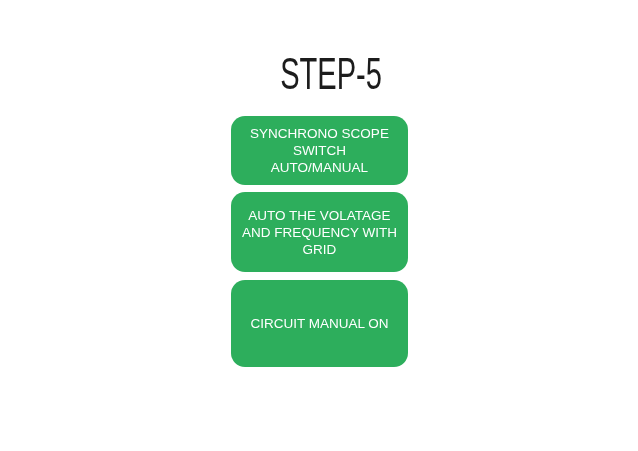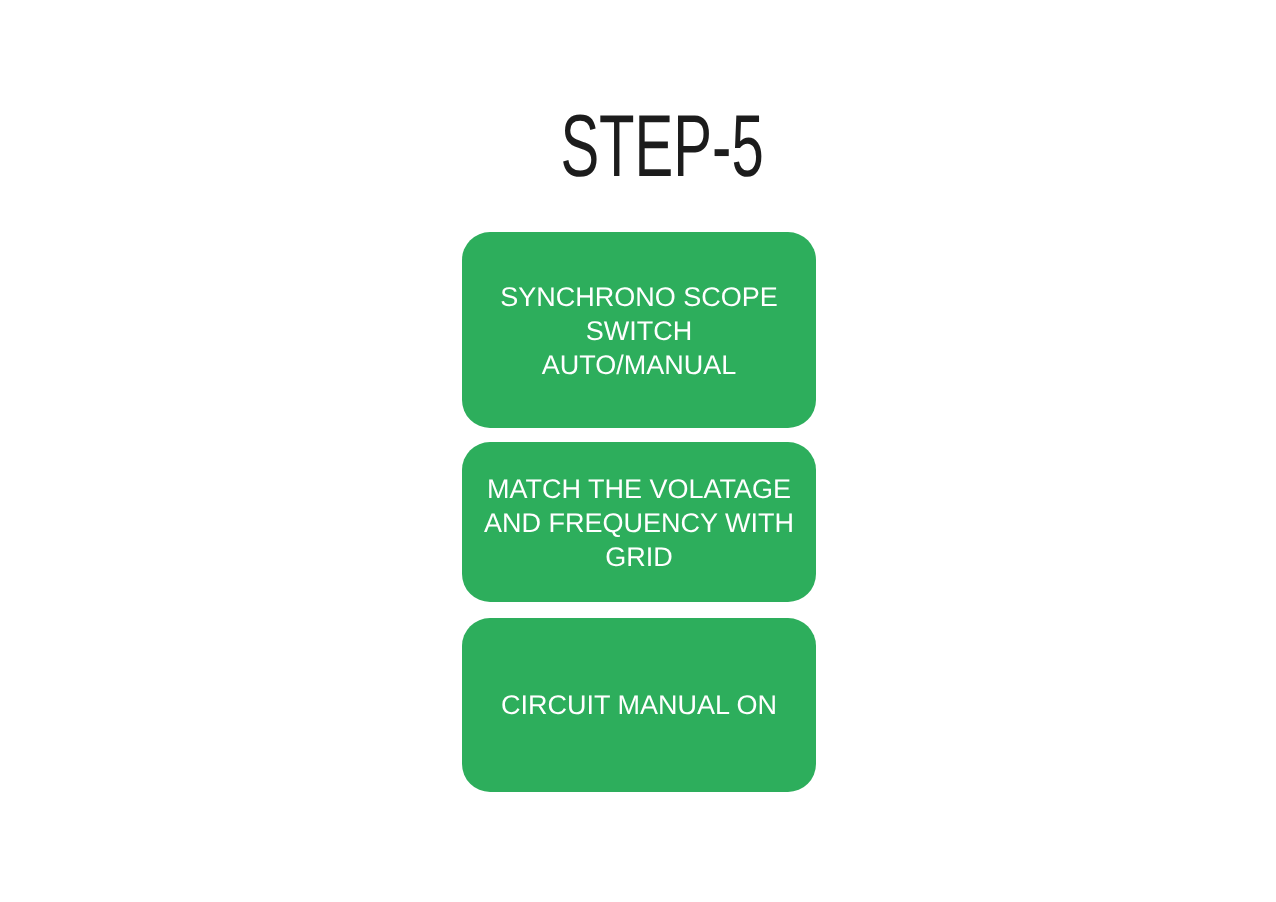--- a/index.html
+++ b/index.html
@@ -53,39 +53,39 @@
     text-align: center;
     box-sizing: border-box;
     padding: 2px 6px;
   }
   .step-label {
     white-space: pre-line;
     font-size: 13.5px;
     line-height: 17px;
     font-weight: 400;
   }
-  .step-1 { height: 98px; margin-bottom: 7px; }
+  .step-1 { height: 69px; margin-bottom: 7px; }
   .step-2 { height: 80px; margin-bottom: 8px; }
   .step-3 { height: 87px; }
 </style>
 </head>
 <body>
 
 <div class="slide">
   <h1 class="title"><span class="title-text">STEP-5</span></h1>
 
   <div class="steps">
     <div class="step-box step-1">
       <span class="step-label">SYNCHRONO SCOPE
 SWITCH
 AUTO/MANUAL</span>
     </div>
 
     <div class="step-box step-2">
-      <span class="step-label">MATCH THE VOLATAGE
+      <span class="step-label">AUTO THE VOLATAGE
 AND FREQUENCY WITH
 GRID</span>
     </div>
 
     <div class="step-box step-3">
       <span class="step-label">CIRCUIT MANUAL ON</span>
     </div>
   </div>
 </div>
 

